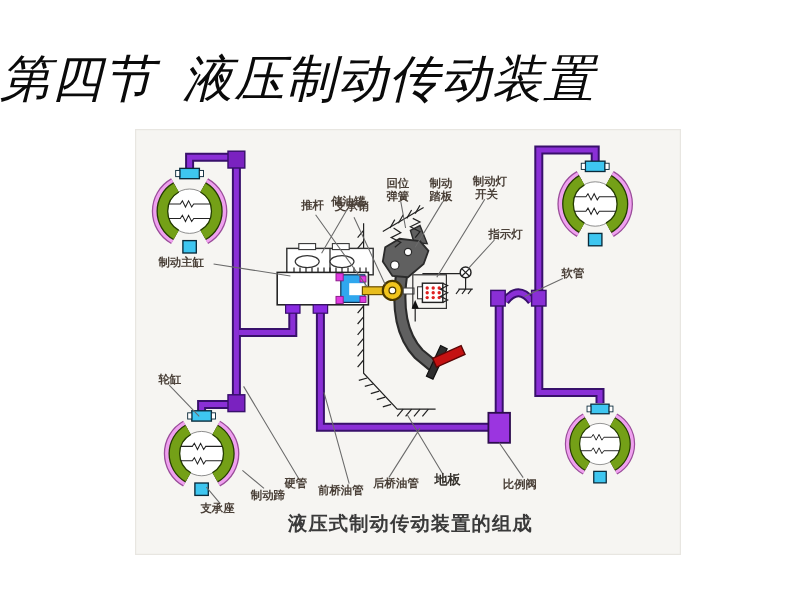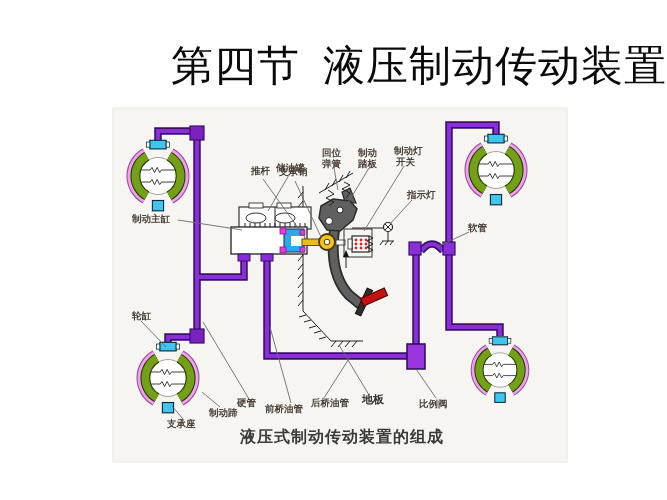--- a/index.html
+++ b/index.html
@@ -1,20 +1,20 @@
 <!DOCTYPE html>
 <html><head>
 <meta charset="utf-8">
 <style>
   html,body{margin:0;padding:0;background:#fff;}
   body{width:667px;height:500px;position:relative;overflow:hidden;
        font-family:"Liberation Sans",sans-serif;}
-  .slide-title{position:absolute;top:38px;left:0;width:667px;text-align:right;
+  .slide-title{position:absolute;top:38px;left:0;width:667px;text-align:left;
        font-family:"Liberation Serif",serif;font-size:42px;font-weight:500;
-       color:#0a0a0a;letter-spacing:1px;white-space:pre;}
+       color:#0a0a0a;letter-spacing:1px;white-space:pre;font-style:italic;}
   svg{position:absolute;left:0;top:0;}
   .lbl{font-family:"Liberation Sans",sans-serif;font-size:9.5px;font-weight:bold;fill:#4a4038;}
   .lbl-big{font-family:"Liberation Sans",sans-serif;font-size:11px;font-weight:bold;fill:#35312c;}
   .caption{font-family:"Liberation Serif",serif;font-size:16px;font-weight:bold;
        fill:#3a3a3a;letter-spacing:1px;}
   .thin{stroke:#222;stroke-width:1;fill:none;}
 </style>
 </head>
 <body>
 

